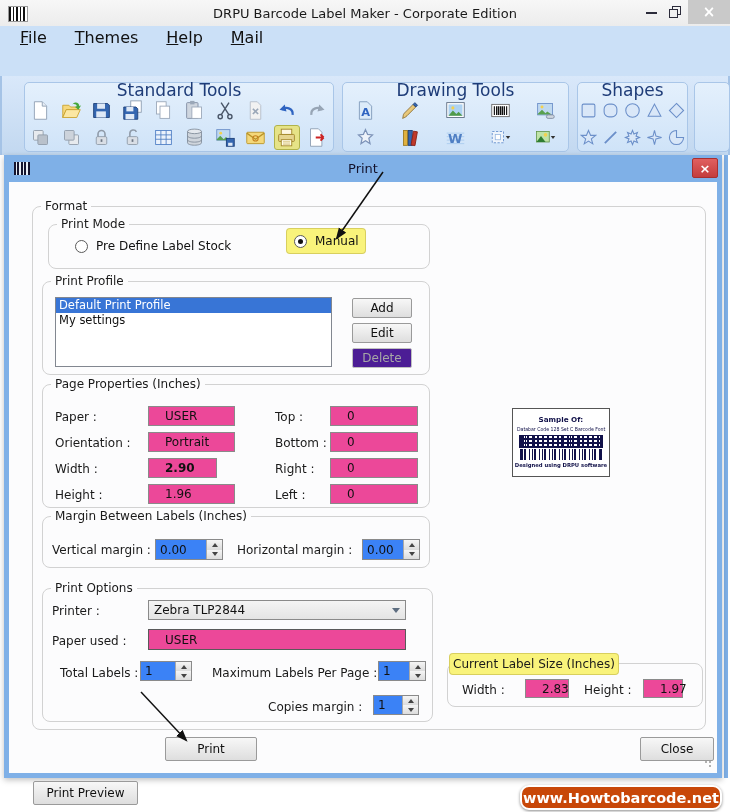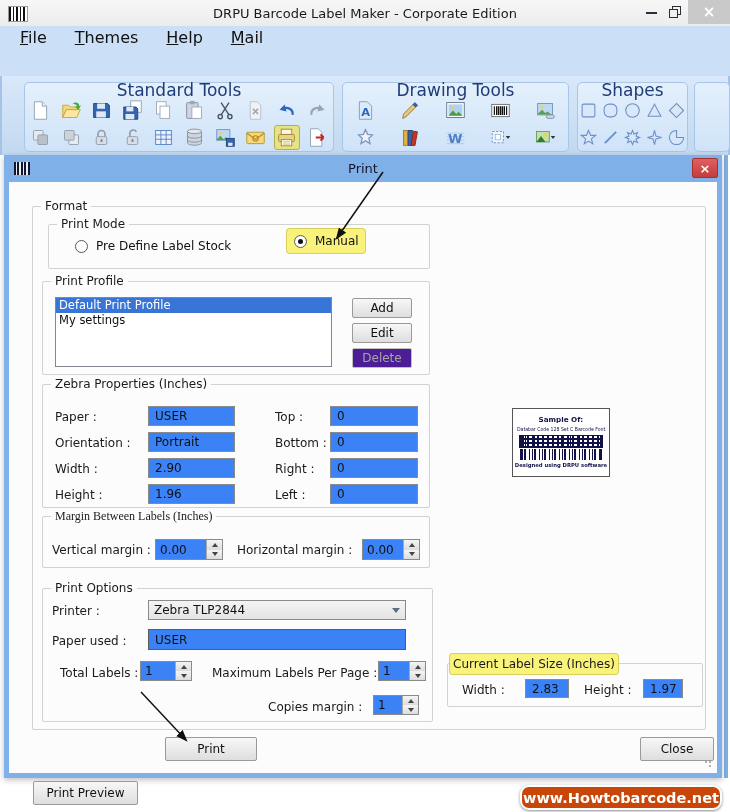--- a/index.html
+++ b/index.html
@@ -43,24 +43,24 @@
   
   #dialog{left:4px;top:155px;width:718px;height:623px;background:#7fb0e7;box-shadow:0 2px 6px rgba(0,0,0,.25);}
   #dlg-title{left:0;top:0;width:718px;height:27px;display:flex;align-items:center;justify-content:center;font-size:13px;color:#14142e;}
   #dlg-icon{left:10px;top:7px;width:16px;height:13px;background:repeating-linear-gradient(90deg,#14142e 0 2px,#e8eef5 2px 3px,#14142e 3px 5px,#e8eef5 5px 7px);}
   #dlg-close{left:688px;top:3px;width:26px;height:20px;background:linear-gradient(#e06060,#c43d3d);border:1px solid #a83030;border-radius:2px;color:#fff;font-size:13px;font-weight:bold;display:flex;align-items:center;justify-content:center;box-sizing:border-box;}
   #dlg-body{left:5px;top:27px;width:708px;height:591px;background:#fcfcfd;}
   
   #right-strip{left:722px;top:155px;width:8px;height:623px;background:#fff;}
   #right-strip i{position:absolute;left:2px;top:0;width:4px;height:623px;background:#7fb0e7;display:block;}
   
-  .grp{position:absolute;border:1px solid #d2d2d2;border-radius:2px;box-sizing:border-box;}
+  .grp{position:absolute;border:1px solid #d2d2d2;border-radius:8px;box-sizing:border-box;}
   .grp>.glabel{position:absolute;top:-8px;left:8px;background:#fcfcfd;padding:0 4px;font-size:12px;color:#1a1a1a;white-space:nowrap;}
   .lbl{position:absolute;font-size:12px;color:#1a1a1a;white-space:nowrap;}
-  .field{position:absolute;background:#3b82f6;border:1px solid #8a8a8a;font-size:12px;color:#111;display:flex;align-items:center;padding-left:6px;box-sizing:border-box;}
+  .field{position:absolute;background:#ec4899;border:1px solid #8a8a8a;font-size:12px;color:#111;display:flex;align-items:center;padding-left:16px;box-sizing:border-box;}
   
   .radio-row{position:absolute;display:flex;align-items:center;gap:8px;}
   .rdot{width:13px;height:13px;border:1px solid #5a5a5a;border-radius:50%;background:#fff;display:flex;align-items:center;justify-content:center;box-sizing:border-box;}
   .rdot.sel::after{content:"";width:5px;height:5px;border-radius:50%;background:#111;}
   .rlabel{font-size:12px;color:#111;}
   .chip{background:#f9f37b;border-radius:3px;box-shadow:0 0 0 1px #d8cf5e;display:flex;align-items:center;}
   
   #profile-list{position:absolute;background:#fff;border:1px solid #828790;font-size:11.5px;}
   #profile-list .li{height:15px;line-height:15px;padding-left:3px;color:#111;}
   #profile-list .li.sel{background:#3875d6;color:#fff;}
@@ -431,40 +431,40 @@
     </div>
     <div id="profile-list" style="left:46px;top:115px;width:275px;height:68px;">
       <div class="li sel">Default Print Profile</div>
       <div class="li">My settings</div>
     </div>
     <div class="btn" style="left:343px;top:116px;width:60px;height:20px;">Add</div>
     <div class="btn" style="left:343px;top:141px;width:60px;height:20px;">Edit</div>
     <div class="btn disabled" style="left:343px;top:166px;width:60px;height:20px;">Delete</div>
 
     <div class="grp" style="left:33px;top:202px;width:388px;height:124px;">
-      <span class="glabel">Zebra Properties (Inches)</span>
+      <span class="glabel">Page Properties (Inches)</span>
     </div>
     <span class="lbl" style="left:46px;top:228px;">Paper :</span>
     <div class="field" style="left:139px;top:224px;width:87px;height:20px;">USER</div>
     <span class="lbl" style="left:46px;top:254px;">Orientation :</span>
     <div class="field" style="left:139px;top:250px;width:87px;height:20px;">Portrait</div>
     <span class="lbl" style="left:46px;top:280px;">Width :</span>
-    <div class="field" style="left:139px;top:276px;width:87px;height:20px;">2.90</div>
+    <div class="field" style="left:139px;top:276px;width:69px;height:20px;font-weight:bold;">2.90</div>
     <span class="lbl" style="left:46px;top:306px;">Height :</span>
     <div class="field" style="left:139px;top:302px;width:87px;height:20px;">1.96</div>
     <span class="lbl" style="left:266px;top:228px;">Top :</span>
     <div class="field" style="left:321px;top:224px;width:88px;height:20px;">0</div>
     <span class="lbl" style="left:266px;top:254px;">Bottom :</span>
     <div class="field" style="left:321px;top:250px;width:88px;height:20px;">0</div>
     <span class="lbl" style="left:266px;top:280px;">Right :</span>
     <div class="field" style="left:321px;top:276px;width:88px;height:20px;">0</div>
     <span class="lbl" style="left:266px;top:306px;">Left :</span>
     <div class="field" style="left:321px;top:302px;width:88px;height:20px;">0</div>
 
-    <div class="grp" style="left:33px;top:334px;width:388px;height:52px;font-family:Liberation Serif, serif;">
+    <div class="grp" style="left:33px;top:334px;width:388px;height:52px;">
       <span class="glabel">Margin Between Labels (Inches)</span>
     </div>
     <span class="lbl" style="left:43px;top:361px;">Vertical margin :</span>
     <div class="spin" style="left:146px;top:357px;width:68px;height:21px;">
       <span class="sv">0.00</span>
       <span class="sb">
           <i class="su"></i>
           <i class="sd"></i>
         </span>
     </div>

